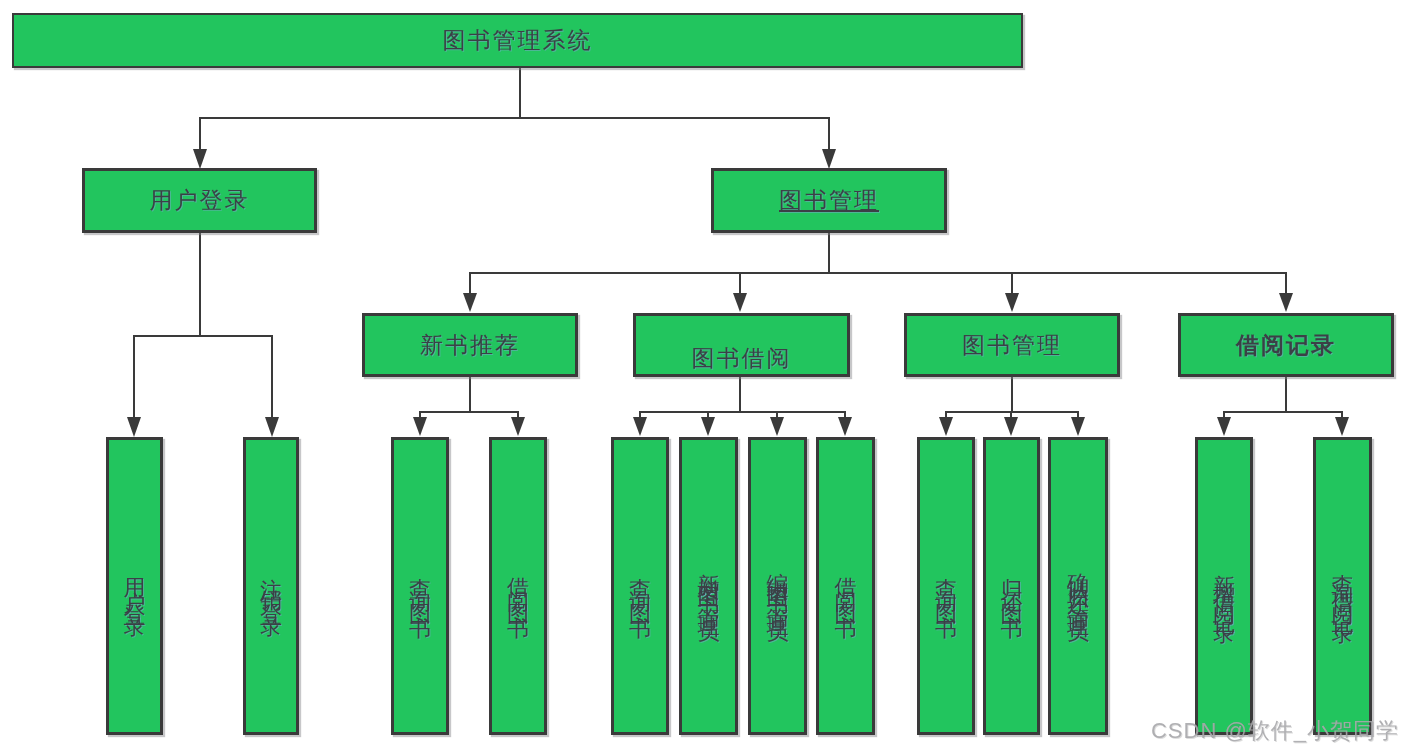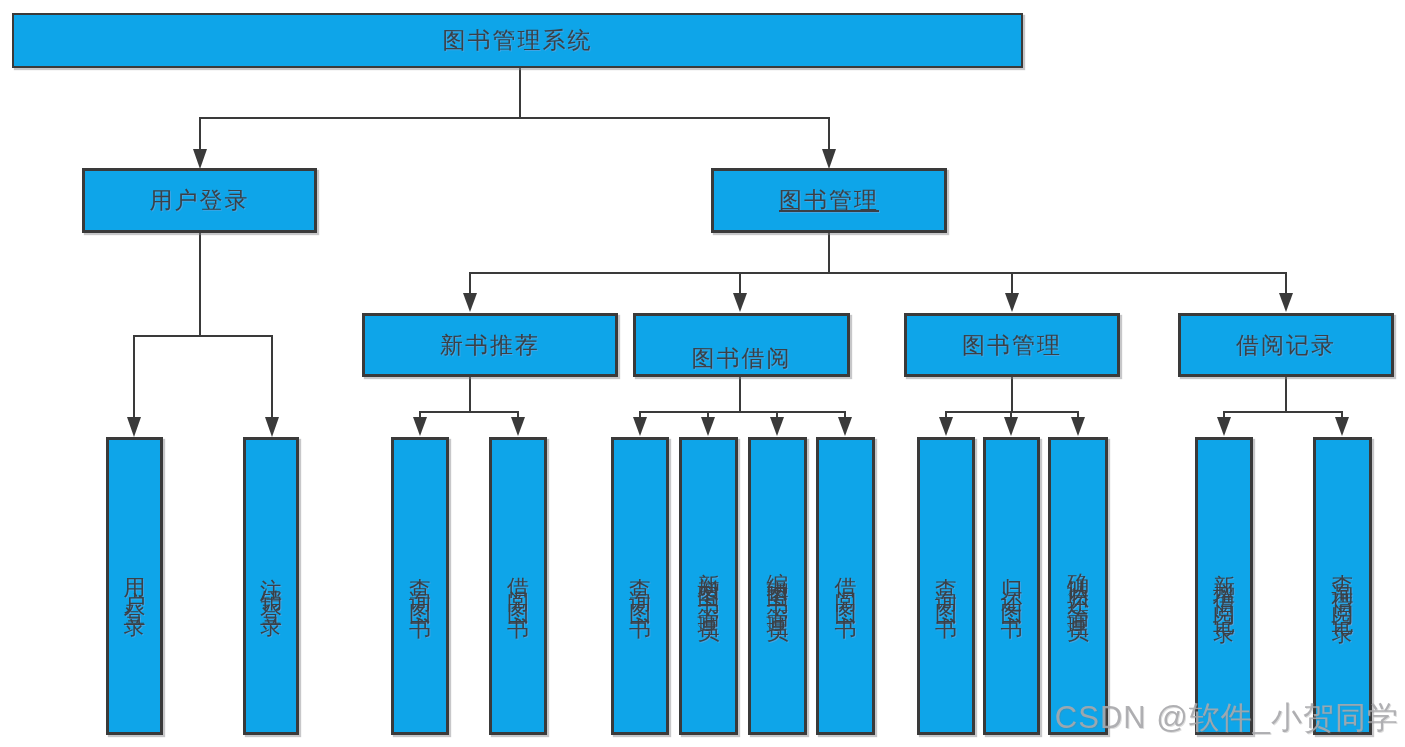--- a/index.html
+++ b/index.html
@@ -8,21 +8,21 @@
     width: 1405px;
     height: 747px;
     background: #ffffff;
     font-family: "Liberation Sans", sans-serif;
     overflow: hidden;
   }
   #wires { position: absolute; left: 0; top: 0; width: 1405px; height: 747px; }
 
   .bx {
     position: absolute;
-    background: #0ea5e9;
+    background: #22c55e;
     border: 3px solid #3a3a3a;
     box-sizing: border-box;
     display: flex;
     align-items: center;
     justify-content: center;
     box-shadow: 2px 2px 1px rgba(130,130,135,0.45);
     color: #3b4046;
     text-shadow: 1px 1px 0 rgba(130,165,220,0.45);
   }
   .hlabel { font-size: 23px; letter-spacing: 2px; white-space: nowrap; }
@@ -35,45 +35,45 @@
   .v4 { letter-spacing: 13px; }
   .v6 { letter-spacing: 10px; }
   .v9 { letter-spacing: 7px; }
 
   
   #root { left: 12px; top: 13px; width: 1011px; height: 55px; border-width: 2px; }
   
   #l2-login { left: 82px;  top: 168px; width: 235px; height: 65px; }
   #l2-mgmt  { left: 711px; top: 168px; width: 236px; height: 65px; text-decoration: underline; }
   
-  #l3-rec     { left: 362px;  top: 313px; width: 256px; height: 64px; }
+  #l3-rec     { left: 362px;  top: 313px; width: 216px; height: 64px; }
   #l3-borrow  { left: 633px;  top: 313px; width: 217px; height: 64px; align-items: flex-end; }
   #l3-current { left: 904px;  top: 313px; width: 216px; height: 64px; }
-  #l3-records { left: 1178px; top: 313px; width: 216px; height: 64px; }
+  #l3-records { left: 1178px; top: 313px; width: 216px; height: 64px; font-weight: bold; }
   
   .leaf { top: 437px; height: 298px; }
   #lf1  { left: 106px;  width: 57px; }
   #lf2  { left: 243px;  width: 56px; }
   #lf3  { left: 391px;  width: 58px; }
   #lf4  { left: 489px;  width: 58px; }
   #lf5  { left: 611px;  width: 58px; }
   #lf6  { left: 679px;  width: 59px; }
   #lf7  { left: 748px;  width: 59px; }
   #lf8  { left: 816px;  width: 59px; }
   #lf9  { left: 917px;  width: 58px; }
   #lf10 { left: 983px;  width: 57px; }
   #lf11 { left: 1048px; width: 60px; }
   #lf12 { left: 1195px; width: 58px; }
   #lf13 { left: 1313px; width: 59px; }
 
   #watermark {
     position: absolute;
     right: 6px;
-    bottom: 8px;
-    font-size: 31px;
+    bottom: 1px;
+    font-size: 22px;
     color: rgba(168,168,172,0.9);
     letter-spacing: 1px;
     white-space: nowrap;
     text-shadow: 1px 1px 0 rgba(120,120,120,0.25);
   }
 </style>
 </head>
 <body>
 
 <div id="stage">

